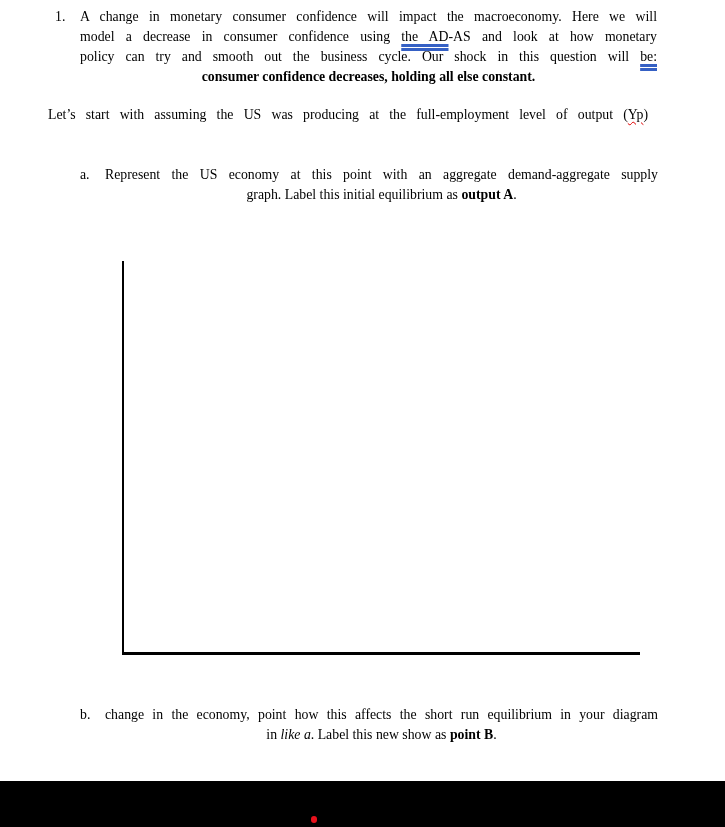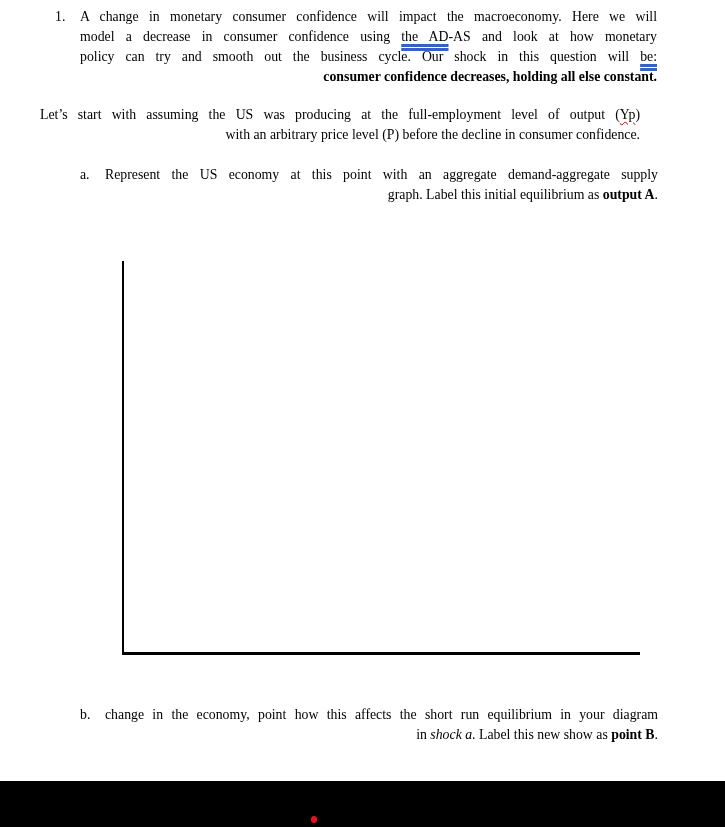--- a/index.html
+++ b/index.html
@@ -6,21 +6,21 @@
   body{
     width:725px;height:827px;position:relative;overflow:hidden;
     background:#ffffff;color:#000;
     font-family:"Liberation Serif","DejaVu Serif",serif;
     font-size:13.8px;line-height:20px;
   }
   .block{position:absolute}
   .marker{position:absolute;left:0;top:0;width:25px}
   .text{margin-left:25px}
   .jline{text-align:justify;text-align-last:justify}
-  .lline{text-align:right}
+  .lline{text-align:center}
   .b{font-weight:bold}
   .i{font-style:italic}
   .u-blue{
     text-decoration-line:underline;
     text-decoration-style:double;
     text-decoration-color:#3560c4;
     text-decoration-thickness:3px;
     text-underline-offset:3px;
     margin-top:25px;
   }
@@ -50,38 +50,37 @@
 <div class="block" style="left:55px;top:7px;width:602px">
   <span class="marker">1.</span>
   <div class="text" style="width:577px">
     <div class="jline"><span>A change in monetary consumer confidence will impact the macroeconomy. Here we will</span></div>
     <div class="jline"><span>model a decrease in consumer confidence using </span><span class="u-blue">the AD</span><span>-AS and look at how monetary</span></div>
     <div class="jline"><span>policy can try and smooth out the business cycle. Our shock in this question will </span><span class="u-blue">be:</span></div>
     <div class="lline"><span class="b">consumer confidence decreases, holding all else constant.</span></div>
   </div>
 </div>
 
-<div class="block" style="left:40px;top:105px;width:600px">
+<div class="block" style="left:48px;top:105px;width:600px">
   <div class="jline"><span>Let’s start with assuming the US was producing at the full-employment level of output (</span><span class="sq-red">Yp</span><span>)</span></div>
-  <div class="lline"><span>with an arbitrary price level (P) before the decline in consumer confidence.</span></div>
 </div>
 
 <div class="block" style="left:80px;top:165px;width:578px">
   <span class="marker">a.</span>
   <div class="text" style="width:553px">
     <div class="jline"><span>Represent the US economy at this point with an aggregate demand-aggregate supply</span></div>
     <div class="lline"><span>graph. Label this initial equilibrium as </span><span class="b">output A</span><span>.</span></div>
   </div>
 </div>
 
 <div id="graph"></div>
 
 <div class="block" style="left:80px;top:705px;width:578px">
   <span class="marker">b.</span>
   <div class="text" style="width:553px">
     <div class="jline"><span>change in the economy, point how this affects the short run equilibrium in your diagram</span></div>
-    <div class="lline"><span>in </span><span class="i">shock a</span><span>. Label this new show as </span><span class="b">point B</span><span>.</span></div>
+    <div class="lline"><span>in </span><span class="i">like a</span><span>. Label this new show as </span><span class="b">point B</span><span>.</span></div>
   </div>
 </div>
 
 <div id="page-gap-bar">
   <div id="red-dot"></div>
 </div>
 
 </body></html>

